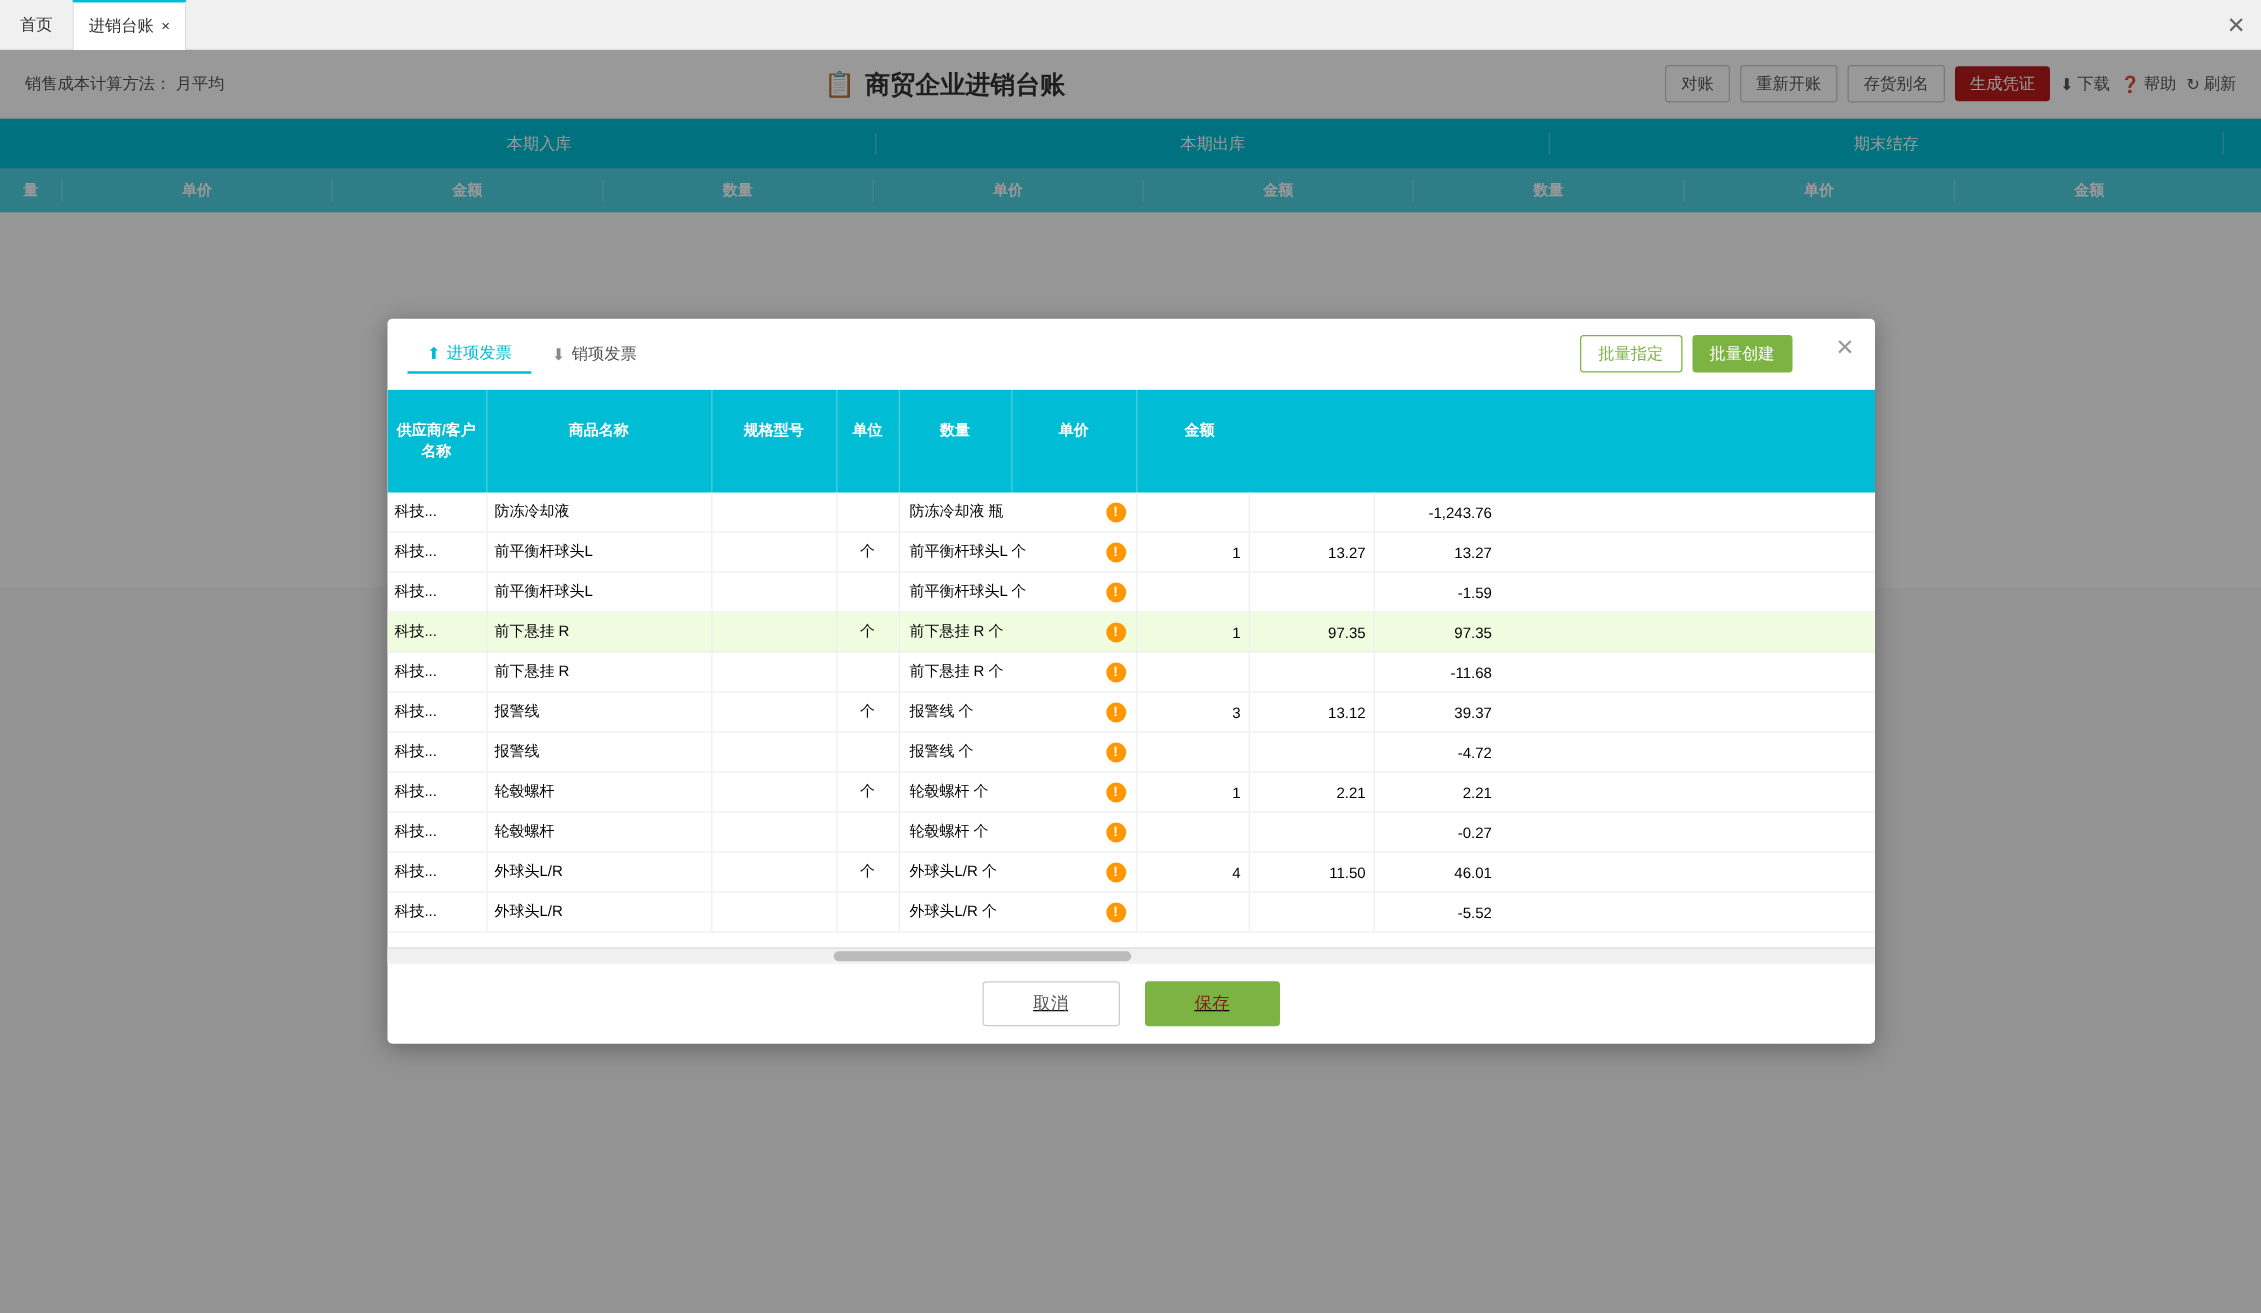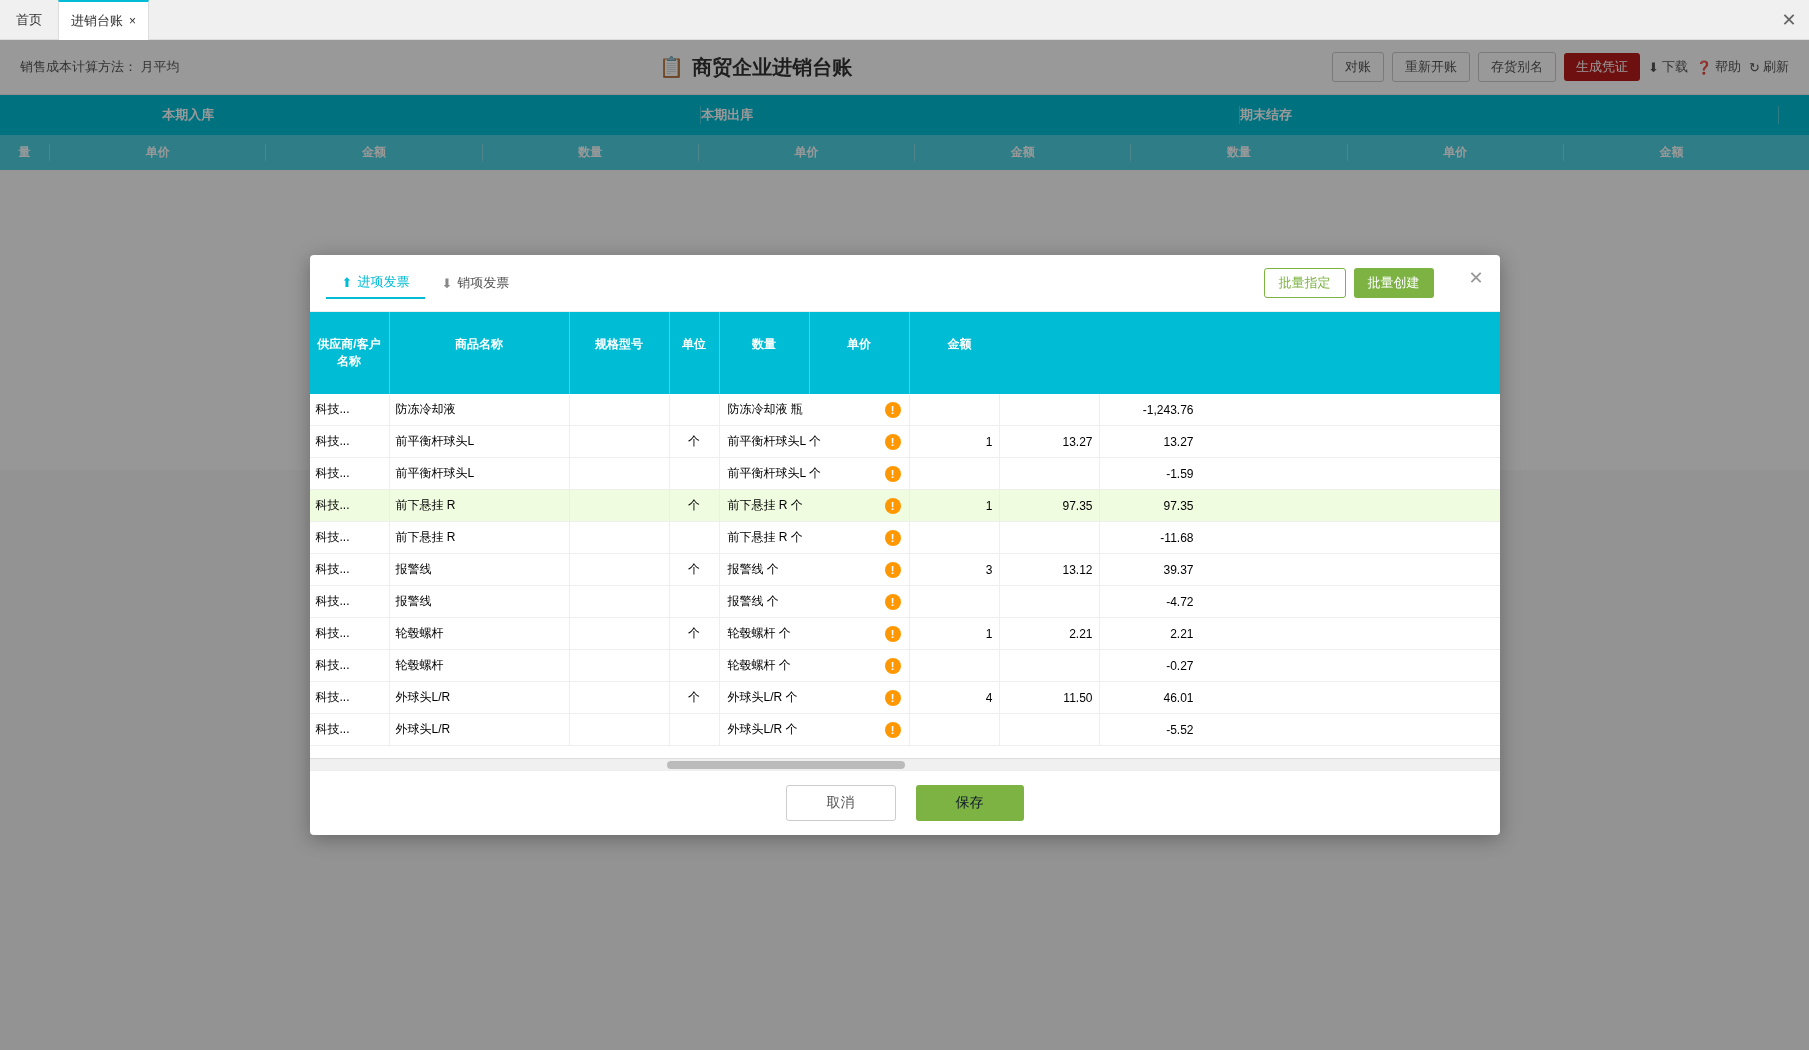--- a/index.html
+++ b/index.html
@@ -23,21 +23,21 @@
     .header-bar { display: flex; align-items: center; justify-content: space-between; padding: 0 20px; height: 55px; background: #fff; border-bottom: 1px solid #eee; }
     .header-left { font-size: 13px; color: #555; }
     .header-center { font-size: 20px; font-weight: bold; color: #333; display: flex; align-items: center; gap: 8px; }
     .header-right { display: flex; gap: 8px; align-items: center; }
     .btn-outline { border: 1px solid #ccc; background: #fff; color: #555; padding: 5px 12px; border-radius: 3px; cursor: pointer; font-size: 13px; }
     .btn-green { background: #b91c1c; color: #fff; border: none; padding: 5px 12px; border-radius: 3px; cursor: pointer; font-size: 13px; }
     .btn-icon { background: none; border: none; color: #555; cursor: pointer; font-size: 13px; display: flex; align-items: center; gap: 3px; }
 
     
     .table-header-section { background: #00bcd4; display: flex; height: 40px; align-items: center; }
-    .section-header { flex: 1; text-align: left; color: #fff; font-size: 13px; font-weight: bold; border-right: 1px solid rgba(255,255,255,0.3); }
+    .section-header { flex: 1; text-align: center; color: #fff; font-size: 13px; font-weight: normal; border-right: 1px solid rgba(255,255,255,0.3); }
     .section-header:last-child { border-right: none; }
 
     .table-subheader { background: #4dd0e1; display: flex; height: 35px; align-items: center; }
     .sub-col { text-align: center; color: #fff; font-size: 12px; font-weight: bold; border-right: 1px solid rgba(255,255,255,0.3); display: flex; align-items: center; justify-content: center; }
 
     
     .modal-overlay { position: absolute; top: 0; left: 0; width: 1809px; height: 1010px; background: rgba(0,0,0,0.4); display: flex; align-items: center; justify-content: center; }
 
     
     .modal { background: #fff; border-radius: 4px; width: 1190px; min-height: 580px; position: relative; box-shadow: 0 4px 20px rgba(0,0,0,0.3); display: flex; flex-direction: column; }
@@ -71,23 +71,23 @@
 
     
     .modal-table::-webkit-scrollbar { width: 6px; }
     .modal-table::-webkit-scrollbar-thumb { background: #ccc; border-radius: 3px; }
 
     
     .hscroll-area { height: 12px; background: #f0f0f0; border-top: 1px solid #ddd; position: relative; }
     .hscroll-thumb { position: absolute; left: 30%; width: 20%; height: 8px; top: 2px; background: #bbb; border-radius: 4px; }
 
     
-    .modal-footer { padding: 14px; display: flex; justify-content: center; gap: 20px; border-top: 1px solid #eee; }
+    .modal-footer { padding: 14px; display: flex; justify-content: center; gap: 20px; border-top: 1px solid #eee; text-decoration: underline; }
     .btn-cancel { border: 1px solid #ccc; background: #fff; color: #555; padding: 8px 40px; border-radius: 3px; cursor: pointer; font-size: 14px; }
-    .btn-save { background: #7cb342; color: #0f172a; border: none; padding: 8px 40px; border-radius: 3px; cursor: pointer; font-size: 14px; }
+    .btn-save { background: #7cb342; color: #7f1d1d; border: none; padding: 8px 40px; border-radius: 3px; cursor: pointer; font-size: 14px; }
 
     
     .col-company { width: 80px; min-width: 80px; }
     .col-product-name { width: 180px; min-width: 180px; }
     .col-spec { width: 100px; min-width: 100px; }
     .col-unit { width: 50px; min-width: 50px; }
     .col-stock-name { width: 190px; min-width: 190px; }
     .col-qty { width: 90px; min-width: 90px; }
     .col-price { width: 100px; min-width: 100px; }
     .col-amount { width: 100px; min-width: 100px; }

